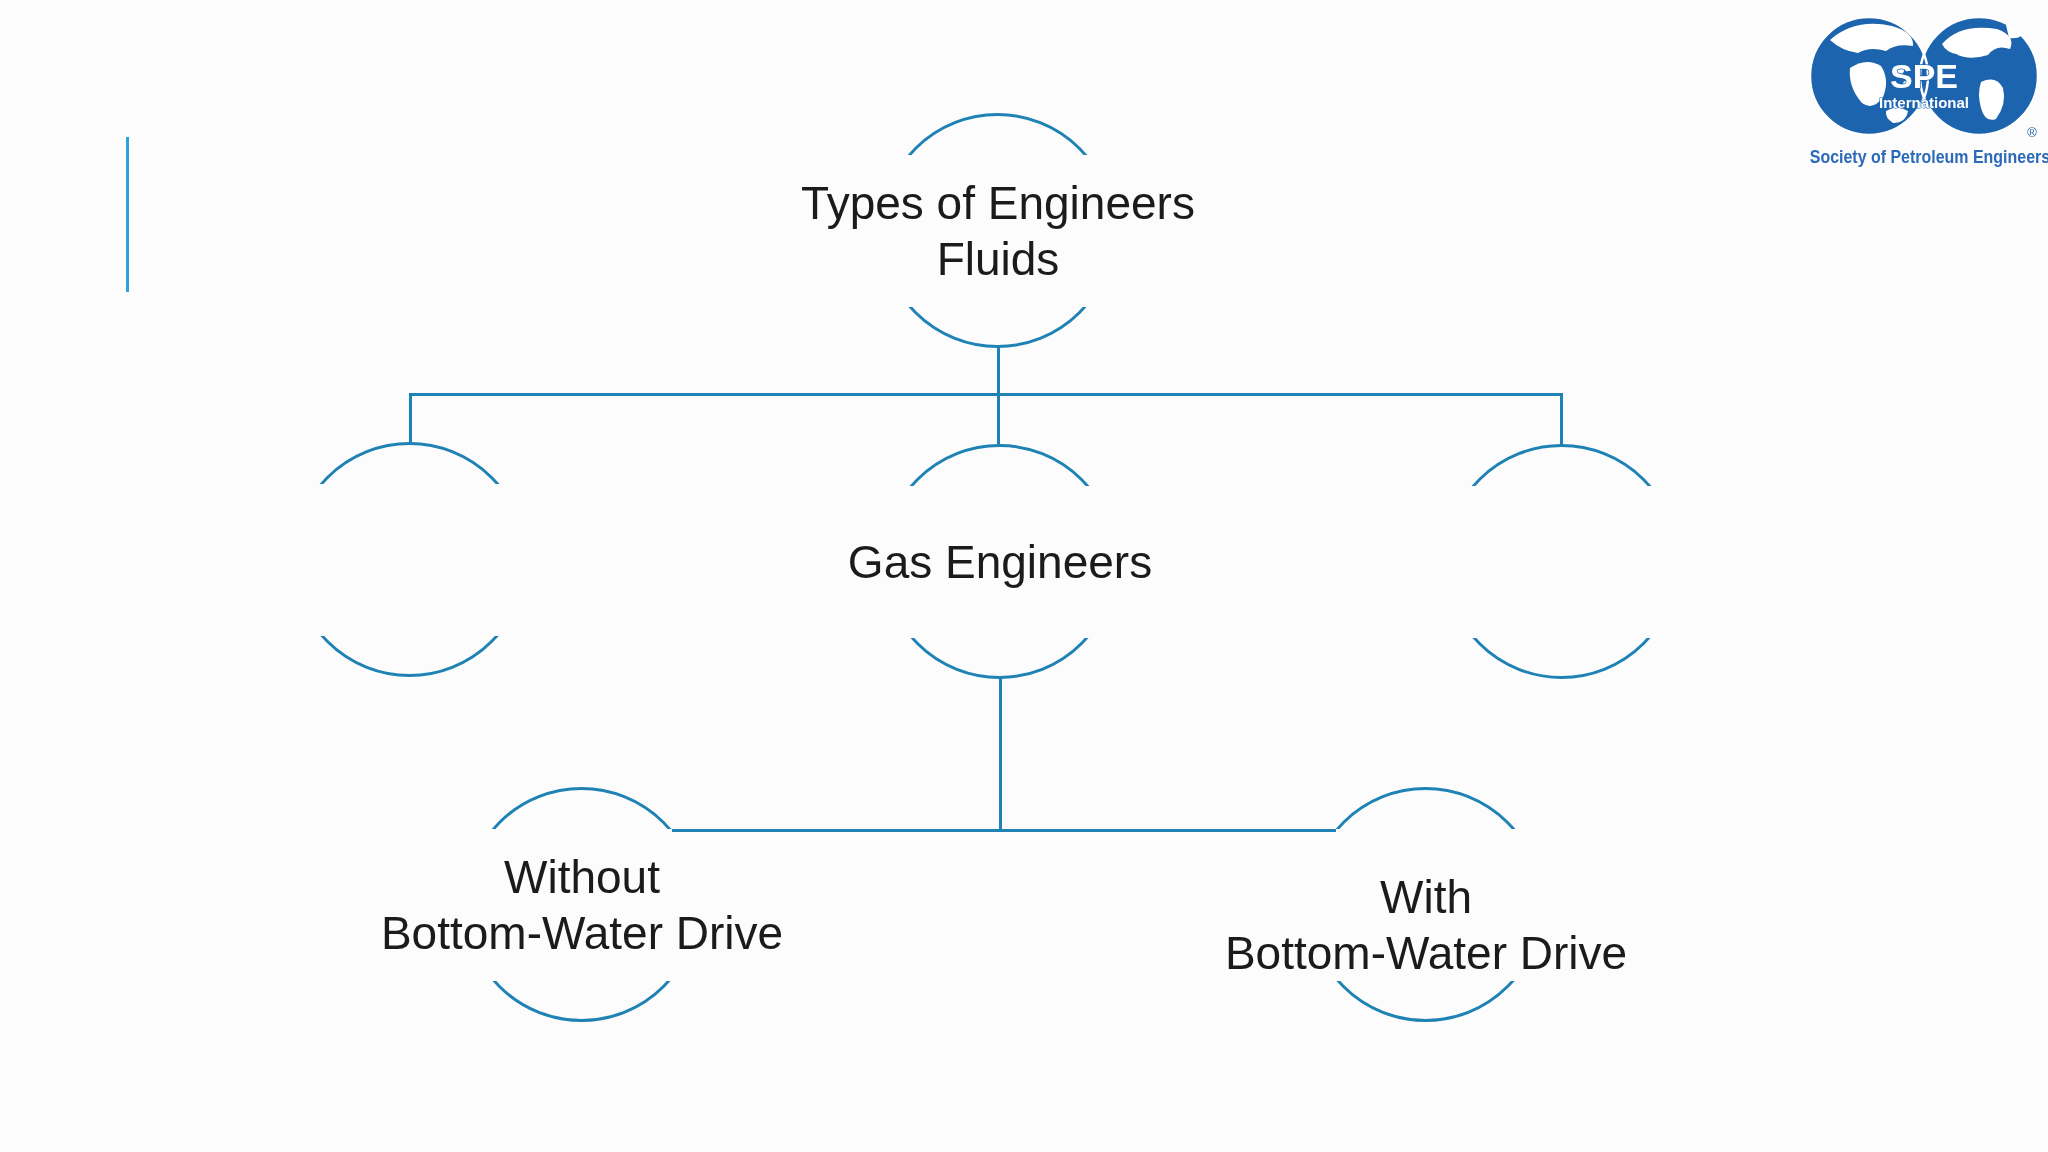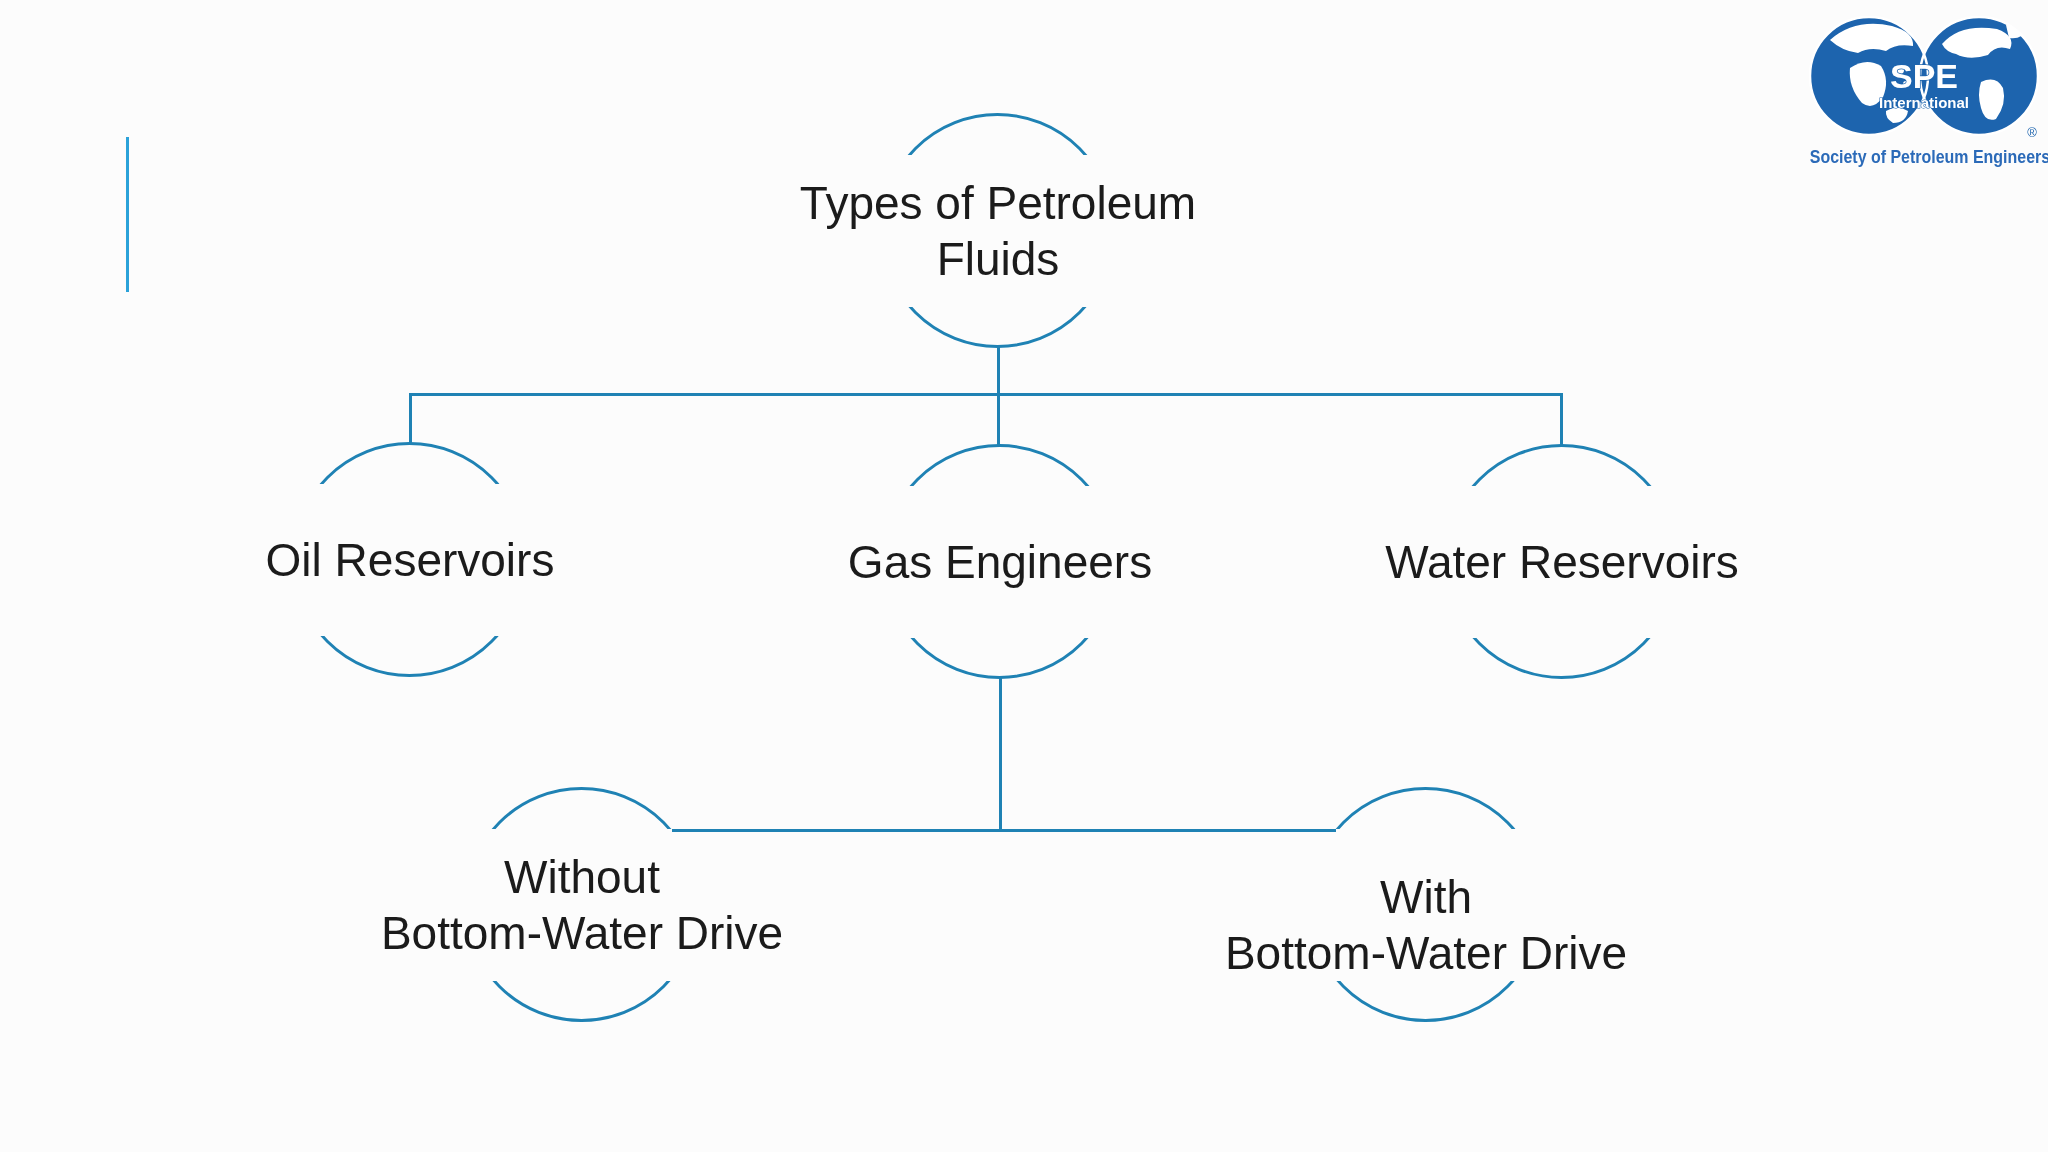--- a/index.html
+++ b/index.html
@@ -91,25 +91,23 @@
   <div class="circle" style="left:464px; top:787px;"></div>
   <div class="circle" style="left:1308px; top:787px;"></div>
 
   <div class="mask" style="left:998px; top:231px;"></div>
   <div class="mask" style="left:410px; top:560px;"></div>
   <div class="mask" style="left:1000px; top:562px;"></div>
   <div class="mask" style="left:1562px; top:562px;"></div>
   <div class="mask" style="left:582px; top:905px;"></div>
   <div class="mask" style="left:1426px; top:905px;"></div>
 
-  <div class="label" style="left:998px; top:231px;">Types of Petroleum
+  <div class="label" style="left:998px; top:231px;">Types of Engineers
 Fluids</div>
-  <div class="label" style="left:410px; top:560px;">Oil Reservoirs</div>
   <div class="label" style="left:1000px; top:562px;">Gas Engineers</div>
-  <div class="label" style="left:1562px; top:562px;">Water Reservoirs</div>
   <div class="label" style="left:582px; top:905px;">Without
 Bottom-Water Drive</div>
   <div class="label" style="left:1426px; top:925px;">With
 Bottom-Water Drive</div>
 
   <svg class="spe-logo" width="248" height="140" viewBox="0 0 248 140">
     <defs>
       <clipPath id="clipL">
           <circle cx="69" cy="66" r="59"></circle>
         </clipPath>

